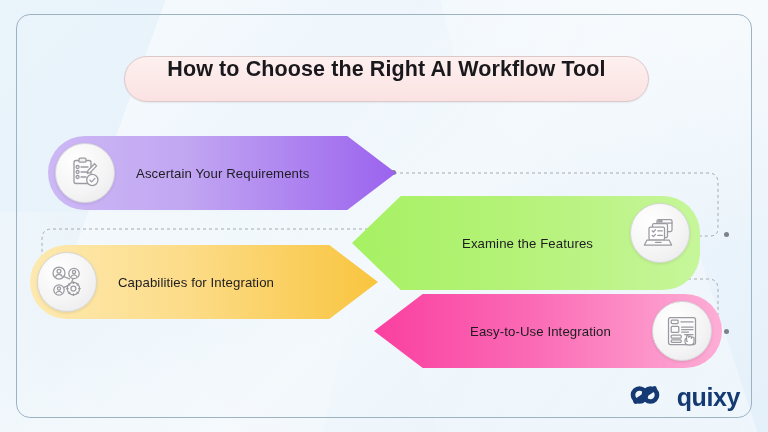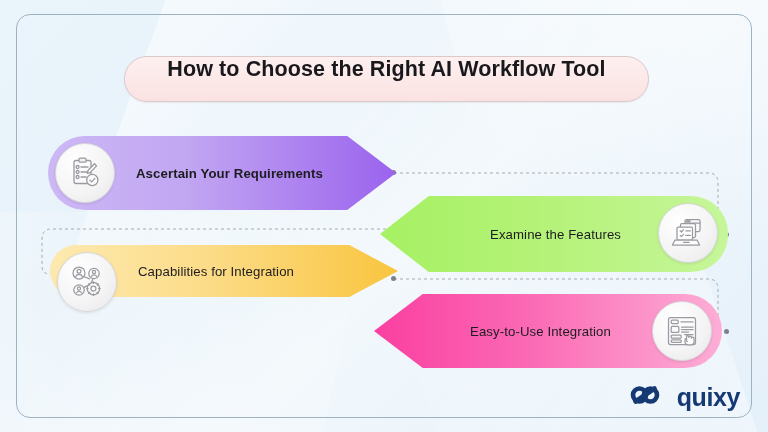--- a/index.html
+++ b/index.html
@@ -71,34 +71,34 @@
 
   
   #band-1 { left:48px; top:136px; width:348px; height:74px; }
   #band-1 .shape {
     background:linear-gradient(90deg,#cdb8f5 0%,#c1a6f2 40%,#9b63ee 100%);
     border-radius:37px 0 0 37px;
     clip-path:polygon(0 0, 86% 0, 100% 50%, 86% 100%, 0 100%, 0 100%,
                       0 0);
   }
   #band-1 .icon-badge { left:7px; top:7px; }
-  #band-1 .band-label { margin-left:88px;font-weight:bold; }
-
-  
-  #band-2 { left:380px; top:196px; width:348px; height:76px; }
+  #band-1 .band-label { margin-left:88px; }
+
+  
+  #band-2 { left:352px; top:196px; width:348px; height:94px; }
   #band-2 .shape {
     background:linear-gradient(90deg,#a6f163 0%,#b4f277 45%,#c6f69a 100%);
     border-radius:0 37px 37px 0;
     clip-path:polygon(14% 0, 100% 0, 100% 100%, 14% 100%, 0 50%);
   }
   #band-2 .icon-badge { right:10px; top:7px; }
   #band-2 .band-label { margin-left:110px; }
 
   
-  #band-3 { left:50px; top:245px; width:348px; height:52px; }
+  #band-3 { left:30px; top:245px; width:348px; height:74px; }
   #band-3 .shape {
     background:linear-gradient(90deg,#fde9b0 0%,#fcdc88 45%,#f9c53f 100%);
     border-radius:37px 0 0 37px;
     clip-path:polygon(0 0, 86% 0, 100% 50%, 86% 100%, 0 100%, 0 0);
   }
   #band-3 .icon-badge { left:7px; top:7px; }
   #band-3 .band-label { margin-left:88px; }
 
   
   #band-4 { left:374px; top:294px; width:348px; height:74px; }

